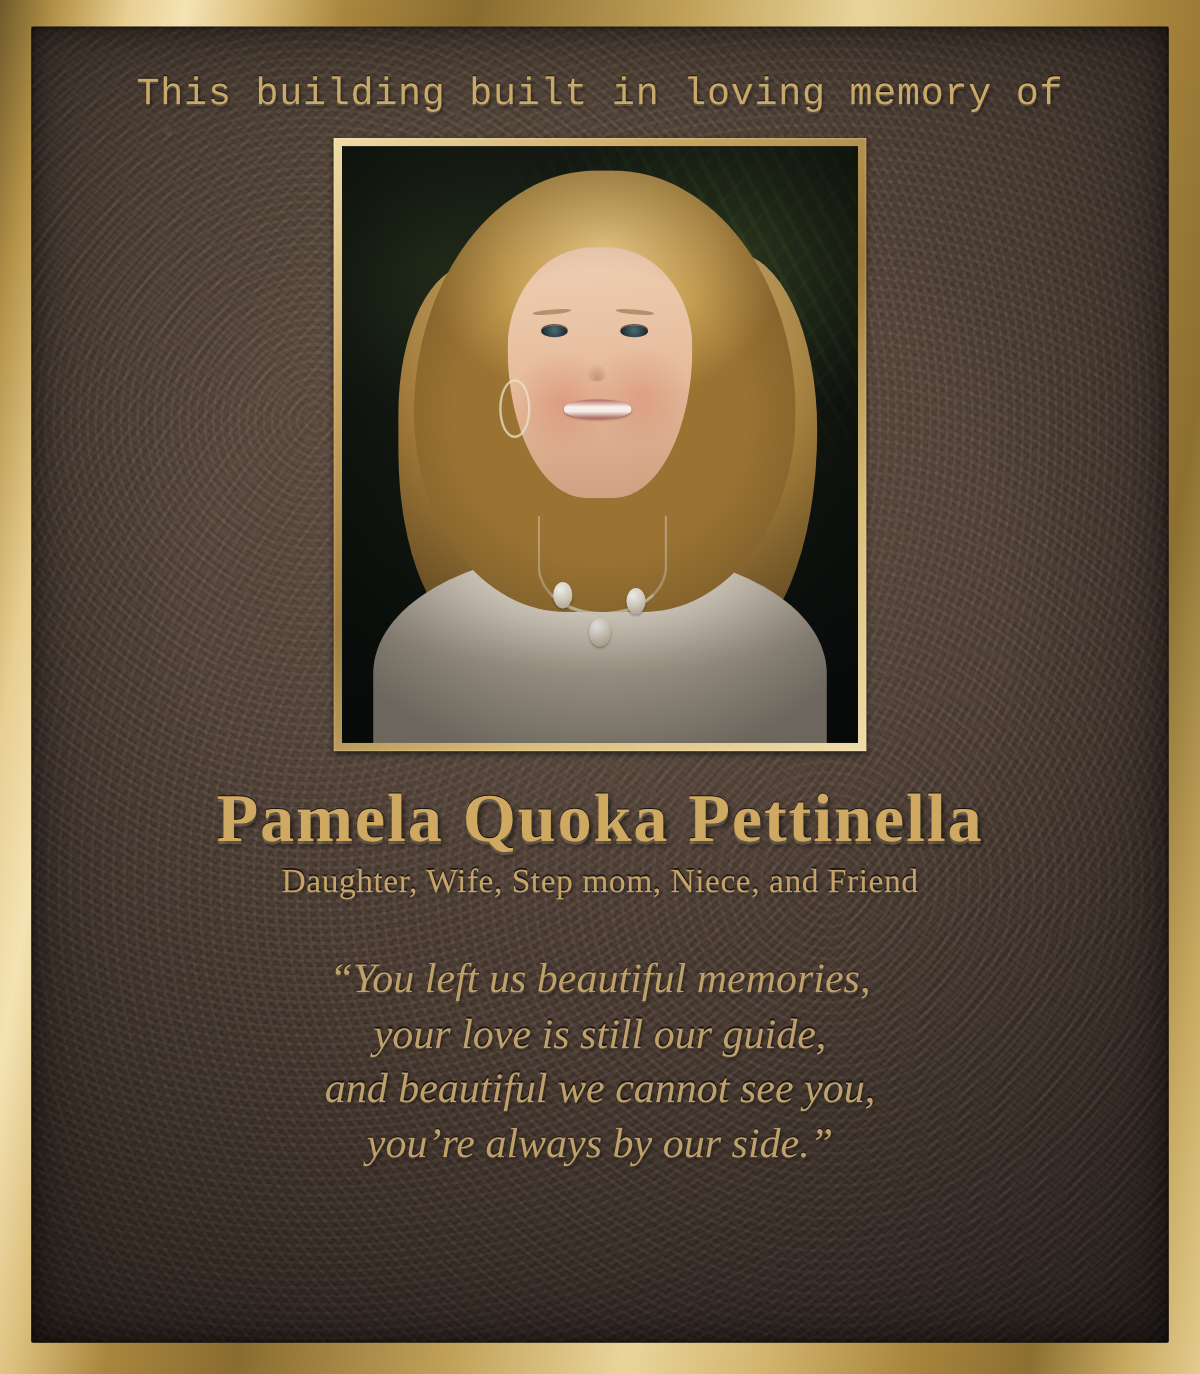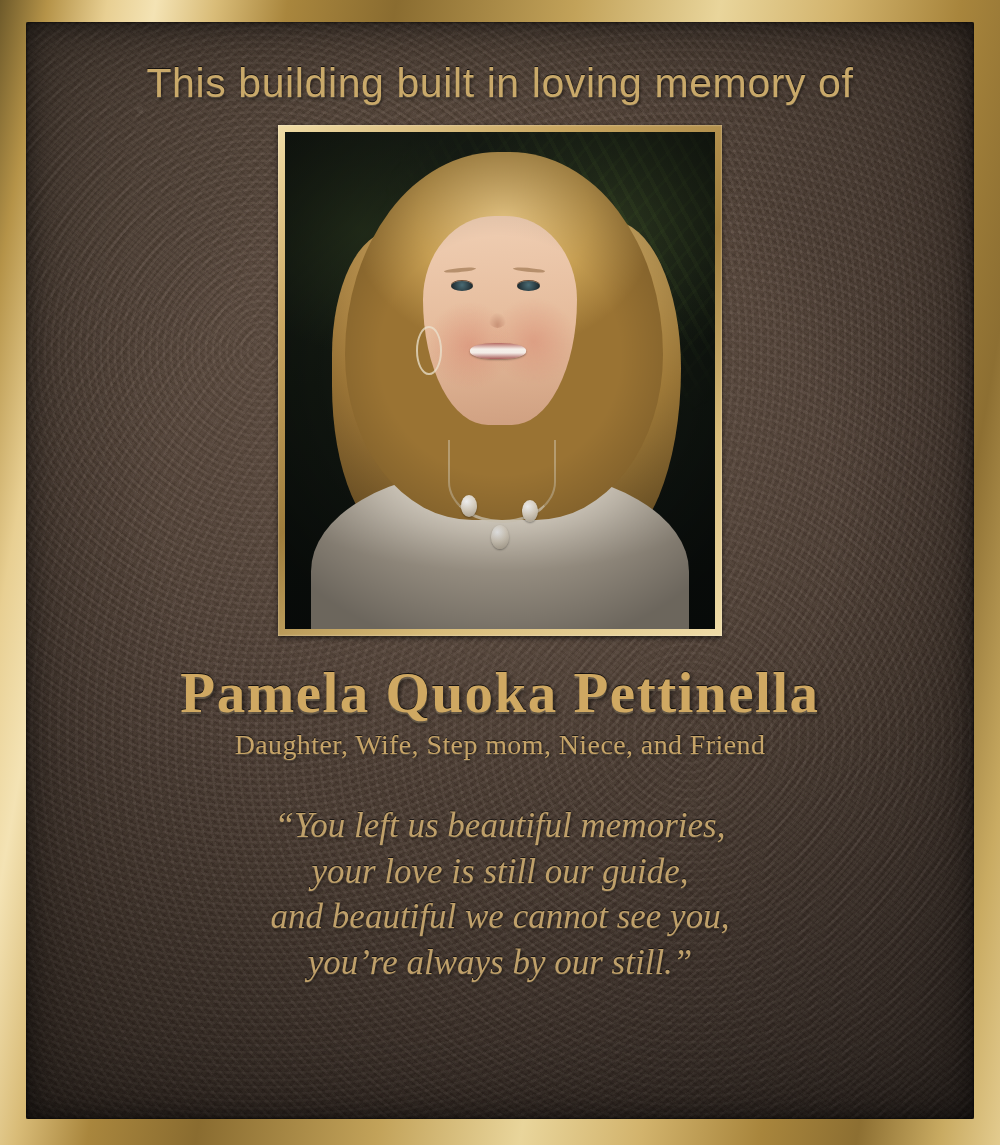--- a/index.html
+++ b/index.html
@@ -70,22 +70,22 @@
     position: absolute;
     inset: 0;
     pointer-events: none;
     background: radial-gradient(ellipse 78% 70% at 50% 45%, rgba(0,0,0,0) 45%, rgba(0,0,0,0.40) 100%);
   }
 
   
   .heading {
     position: relative;
     z-index: 2;
-    font-family: Liberation Sans, sans-serif;
-    font-size: 41px;
+    font-family: Liberation Mono, monospace;
+    font-size: 32px;
     letter-spacing: 0.6px;
     color: #c9a96a;
     text-shadow:
       0 -1px 0 rgba(0,0,0,0.65),
       0 1px 1px rgba(255,230,180,0.22),
       1px 2px 3px rgba(0,0,0,0.55);
     white-space: nowrap;
   }
 
   
@@ -328,18 +328,18 @@
     </div>
 
     <div class="name">Pamela Quoka Pettinella</div>
 
     <div class="roles">Daughter, Wife, Step mom, Niece, and Friend</div>
 
     <div class="quote">
       <span class="line">“You left us beautiful memories,</span>
       <span class="line">your love is still our guide,</span>
       <span class="line">and beautiful we cannot see you,</span>
-      <span class="line">you’re always by our still.”</span>
+      <span class="line">you’re always by our side.”</span>
     </div>
 
     <div class="vignette"></div>
   </div>
 </div>
 
 </body></html>

